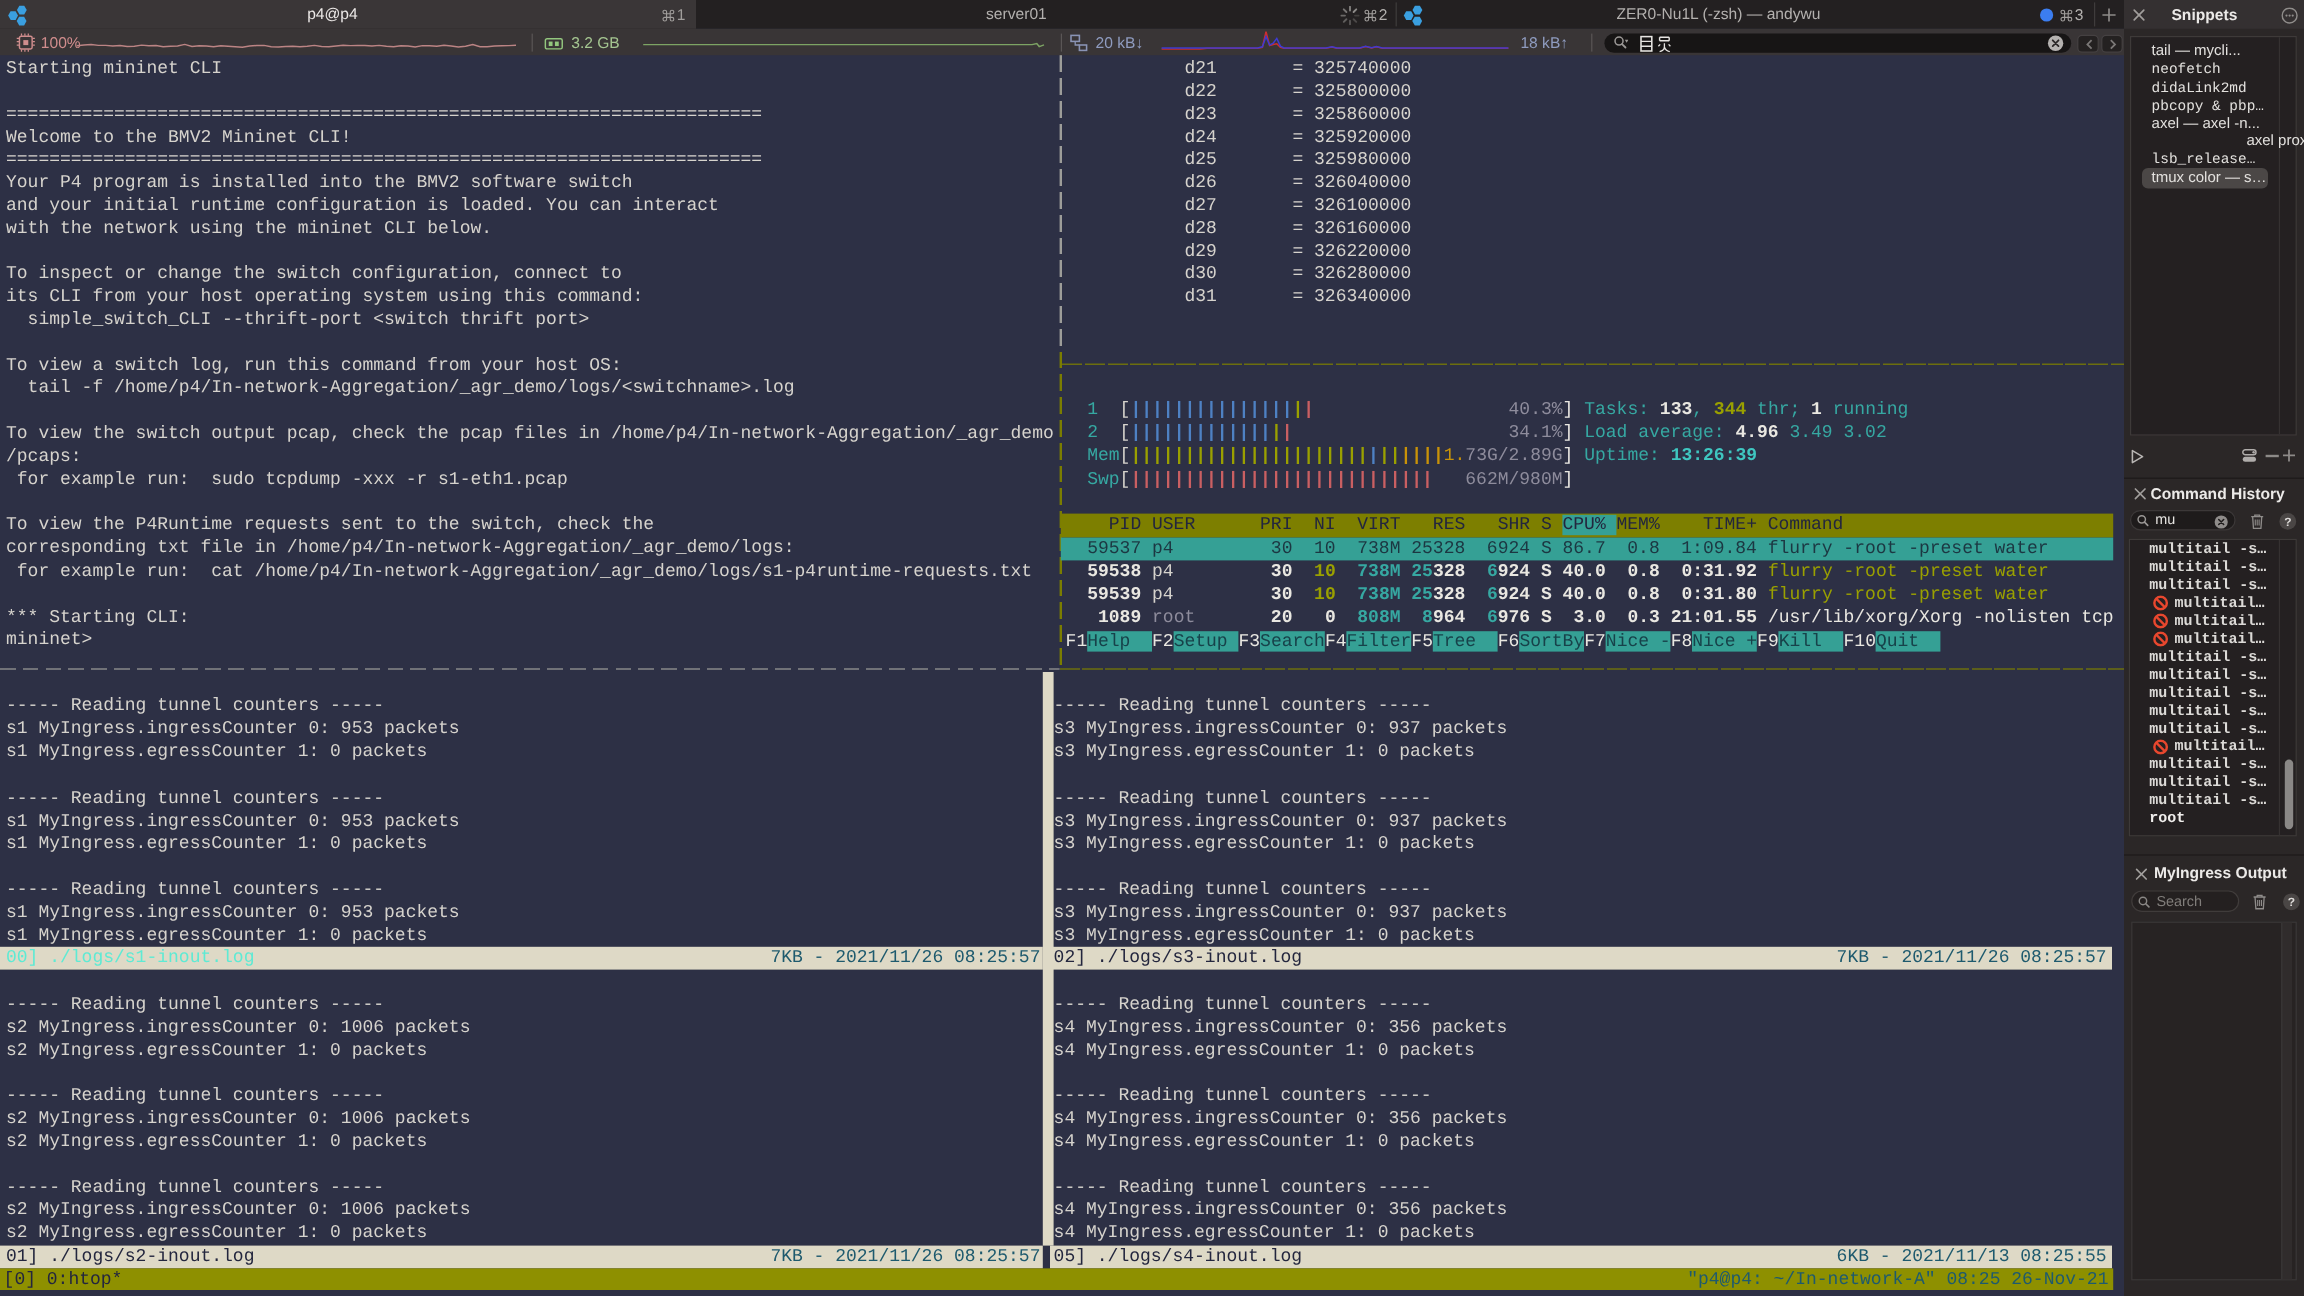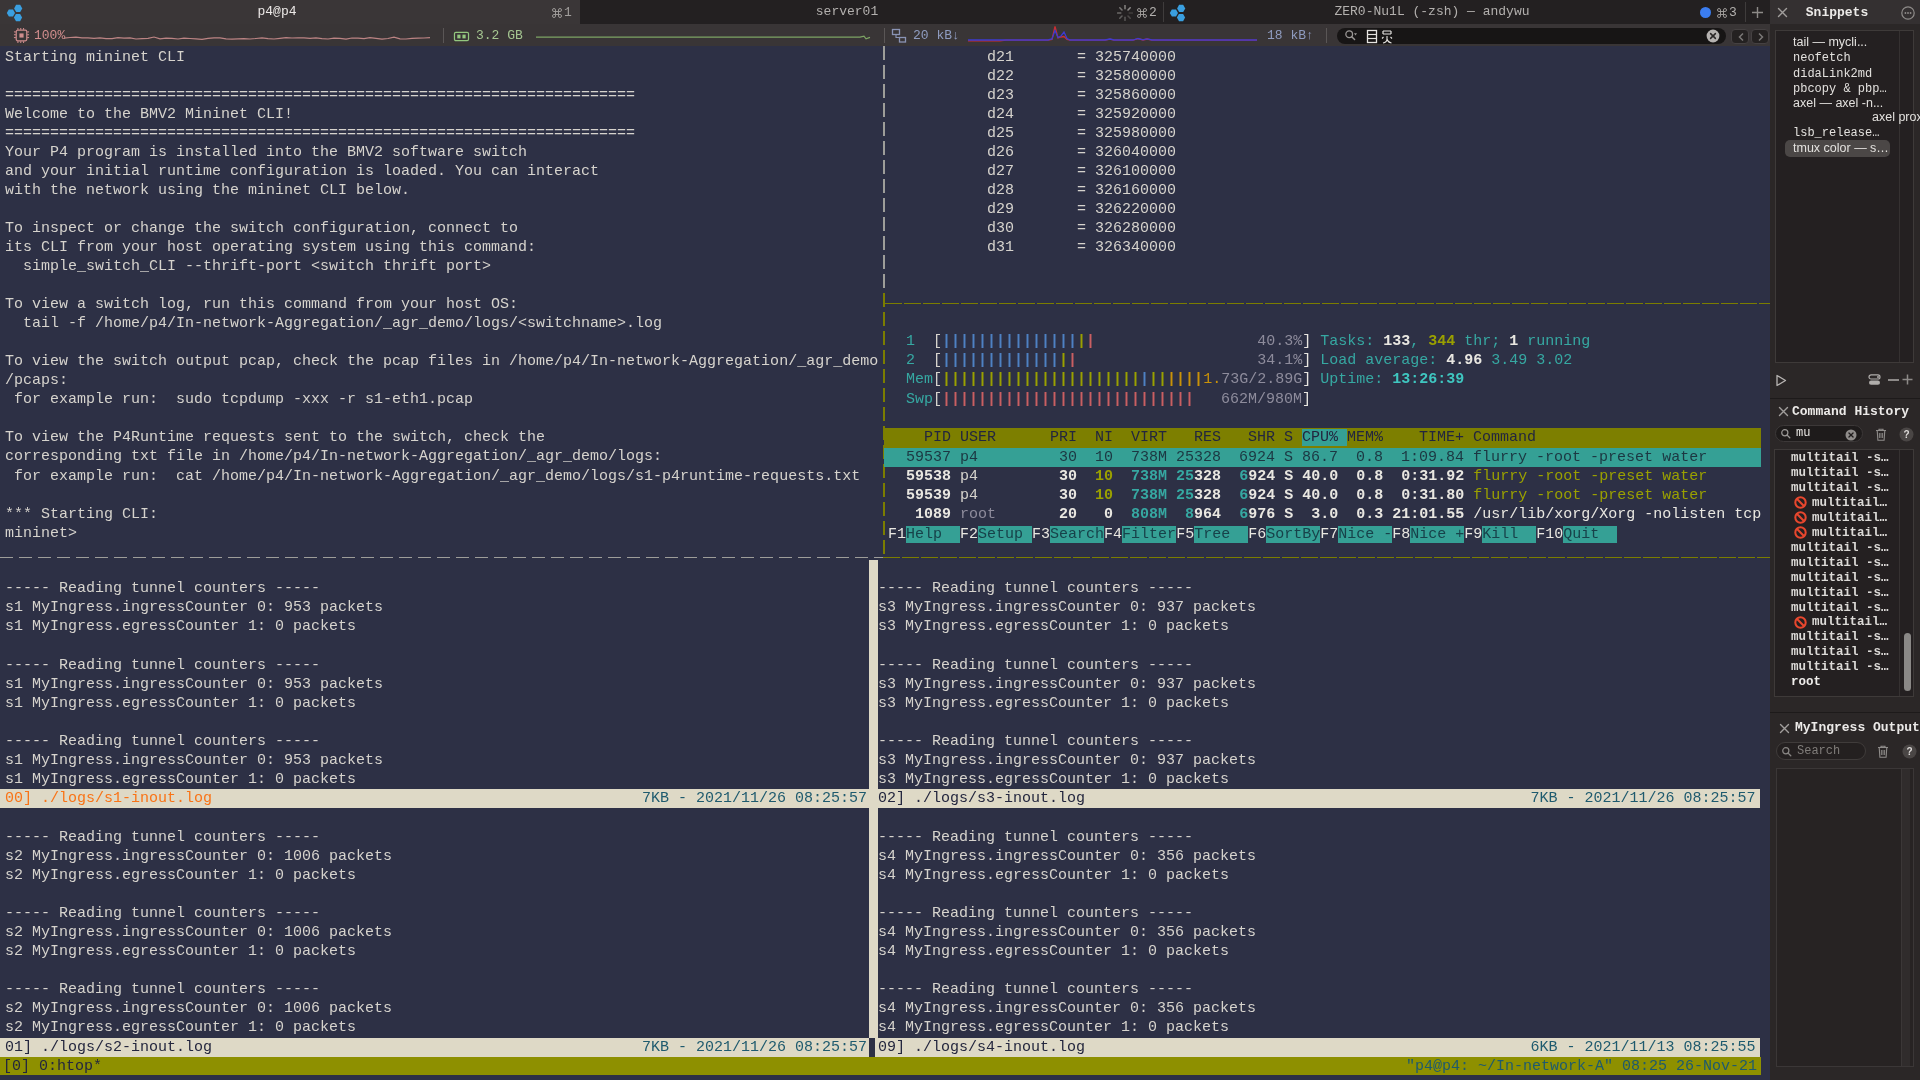--- a/index.html
+++ b/index.html
@@ -1,17 +1,17 @@
 <!DOCTYPE html>
 <html><head><meta charset="utf-8"><style>
 *{margin:0;padding:0;box-sizing:border-box}
 body{width:1920px;height:1080px;overflow:hidden;position:relative;background:#2d3045;font-family:"Liberation Sans",sans-serif}
 pre{font-family:"Liberation Mono",monospace;font-size:15px;line-height:19.05px;color:#d6d3cd;position:absolute;white-space:pre}
 .abs{position:absolute}
-.sans{font-family:Liberation Mono, monospace}
+.sans{font-family:Liberation Sans, sans-serif}
 .snm{font-family:"Liberation Mono",monospace;font-size:12px;color:#e3e1de;white-space:nowrap}
 .sns{font-family:"Liberation Sans",sans-serif;font-size:12.5px;color:#e3e1de;white-space:nowrap}
 .chm{font-family:"Liberation Mono",monospace;font-size:12.5px;font-weight:600;color:#dcdad7;white-space:nowrap}
 </style></head><body>
 <div class="abs" style="left:0;top:0;width:1770px;height:24px;background:#232021"></div>
 <div class="abs" style="left:0;top:0;width:580px;height:24px;background:#3a3637"></div>
 <svg style="position:absolute;left:6px;top:3.5px" width="18" height="18" viewBox="0 0 18 18">
 <polygon points="16.3,4.4 14.2,8.0 10.2,8.0 8.1,4.4 10.1,0.8 14.2,0.8" fill="#3a9fe0"></polygon>
 <polygon points="9.0,9.0 7.0,12.6 2.9,12.6 0.8,9.0 2.8,5.4 7.0,5.4" fill="#3a9fe0"></polygon>
 <polygon points="16.1,13.6 14.1,17.2 10.0,17.2 7.9,13.6 9.9,10.0 14.1,10.0" fill="#3a9fe0"></polygon>
@@ -208,27 +208,27 @@
 s4 MyIngress.ingressCounter 0: 356 packets
 s4 MyIngress.egressCounter 1: 0 packets
 
 ----- Reading tunnel counters -----
 s4 MyIngress.ingressCounter 0: 356 packets
 s4 MyIngress.egressCounter 1: 0 packets
 
 ----- Reading tunnel counters -----
 s4 MyIngress.ingressCounter 0: 356 packets
 s4 MyIngress.egressCounter 1: 0 packets</pre>
-<pre style="left:5px;top:789.4px;color:#f97316">00] ./logs/s1-inout.log</pre>
+<pre style="left:5px;top:789.4px;color:#5eead4">00] ./logs/s1-inout.log</pre>
 <pre style="left:642px;top:789.4px;color:#1e5a6e">7KB - 2021/11/26 08:25:57</pre>
 <pre style="left:878px;top:789.4px;color:#23263e">02] ./logs/s3-inout.log</pre>
 <pre style="left:1530.5px;top:789.4px;color:#1e5a6e">7KB - 2021/11/26 08:25:57</pre>
 <pre style="left:5px;top:1037.8px;color:#23263e">01] ./logs/s2-inout.log</pre>
 <pre style="left:642px;top:1037.8px;color:#1e5a6e">7KB - 2021/11/26 08:25:57</pre>
-<pre style="left:878px;top:1037.8px;color:#23263e">09] ./logs/s4-inout.log</pre>
+<pre style="left:878px;top:1037.8px;color:#23263e">05] ./logs/s4-inout.log</pre>
 <pre style="left:1530.5px;top:1037.8px;color:#1e5a6e">6KB - 2021/11/13 08:25:55</pre>
 <div class="abs" style="left:0;top:1056.8px;width:1761px;height:18.7px;background:#8e9000"></div>
 <pre style="left:3px;top:1056.8px;color:#23263e">[0] 0:htop*</pre>
 <pre style="left:1406px;top:1056.8px;color:#1e5a6e">"p4@p4: ~/In-network-A" 08:25 26-Nov-21</pre>
 <div class="abs" style="left:1770px;top:0;width:150px;height:1080px;background:#2b2727"></div>
 <div class="abs" style="left:1770px;top:0;width:150px;height:24px;background:#343031"></div>
 <svg style="position:absolute;left:1777px;top:7px" width="11" height="11" viewBox="0 0 11 11">
 <path d="M1.5 1.5L9.5 9.5M9.5 1.5L1.5 9.5" stroke="#a19e9c" stroke-width="1.4" stroke-linecap="round"></path>
   </svg>
 <div class="abs sans" style="left:1787px;top:4.5px;width:100px;text-align:center;font-size:13px;font-weight:bold;color:#eceae8">Snippets</div>

